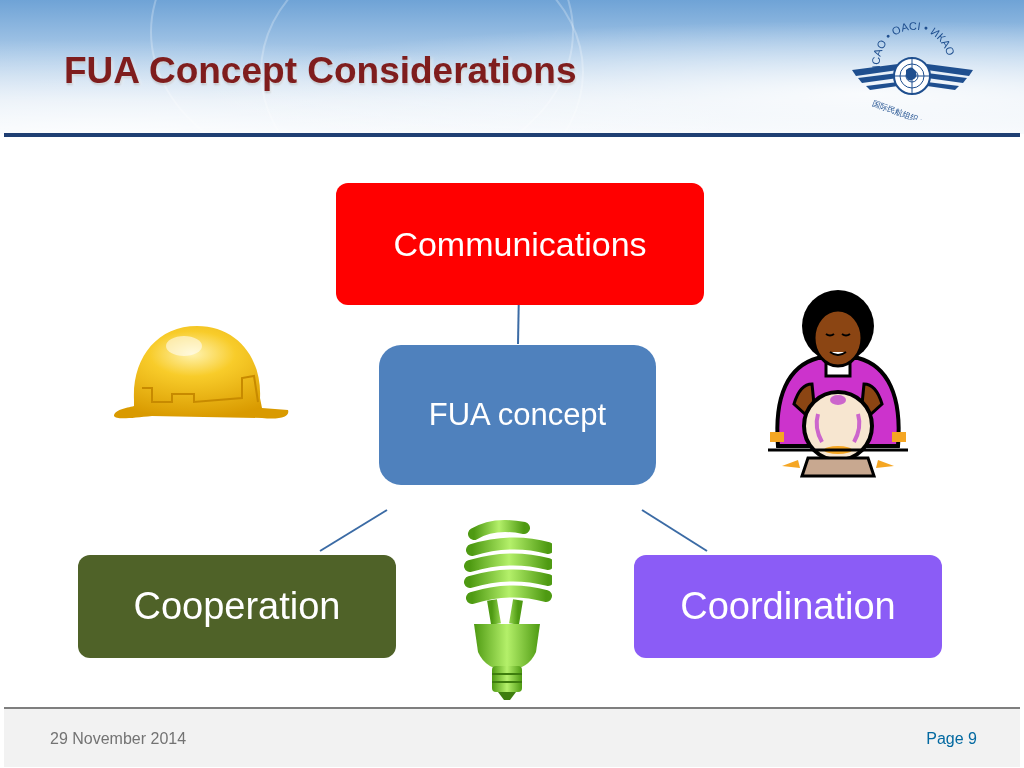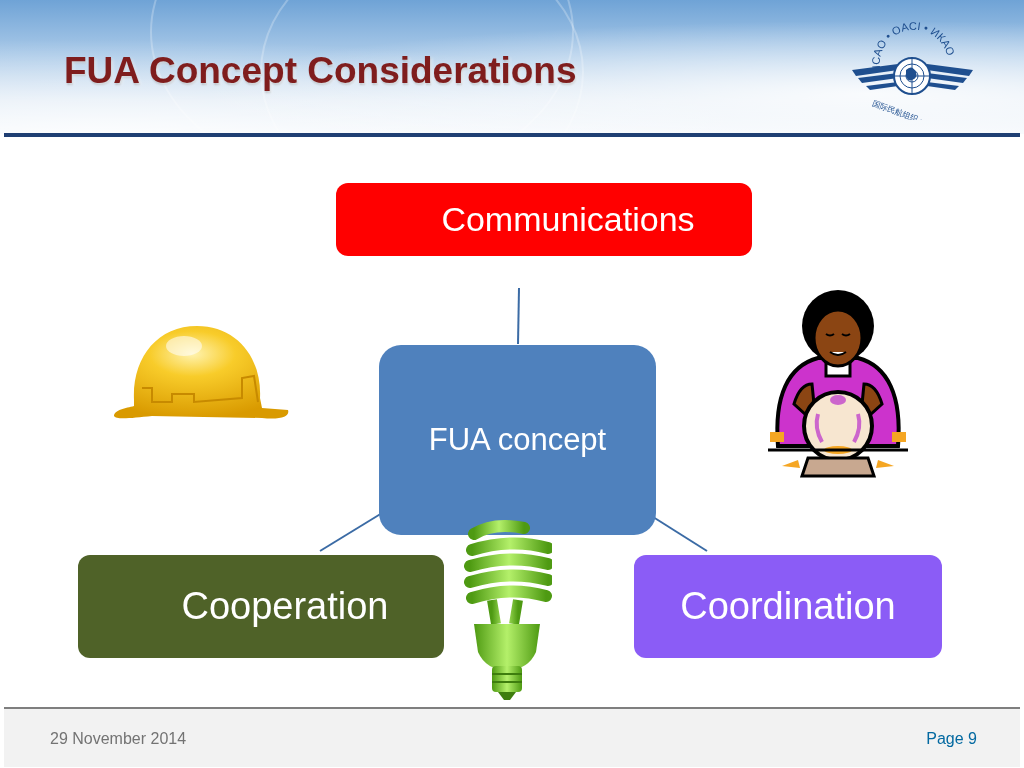--- a/index.html
+++ b/index.html
@@ -10,23 +10,23 @@
     background: radial-gradient(ellipse at 85% 70%, rgba(255,255,255,0.85) 0%, rgba(255,255,255,0) 55%),
                 radial-gradient(ellipse at 10% 100%, rgba(255,255,255,0.7) 0%, rgba(255,255,255,0) 50%); }
   .header .arc { position:absolute; border:2px solid rgba(255,255,255,0.25); border-radius:50%; }
   .title { position:absolute; left:64px; top:50px; font-size:37px; font-weight:bold; color:#7f1d1d;
     text-shadow: 2px 2px 3px rgba(255,255,255,0.6), 1px 2px 2px rgba(0,0,0,0.25); letter-spacing:0px; white-space:nowrap; }
   .rule { position:absolute; left:4px; top:133px; width:1016px; height:4px; background:#1f3f73; }
   .logo { position:absolute; left:850px; top:20px; width:125px; height:100px; }
 
   .box { position:absolute; border-radius:12px; color:#ffffff; display:flex; align-items:center; justify-content:center; text-align:center; }
   .box span { display:block; }
-  .b-comm { left:336px; top:183px; width:368px; height:73px; background:#ff0000; font-size:34px;padding-left:48px; }
-  .b-center { left:379px; top:345px; width:277px; height:190px; background:#4f81bd; font-size:31px; line-height:42px; border-radius:22px; }
-  .b-coop { left:78px; top:555px; width:318px; height:103px; background:#4f6228; font-size:38px;padding-left:48px; }
+  .b-comm { left:336px; top:183px; width:368px; height:122px; background:#ff0000; font-size:34px; }
+  .b-center { left:379px; top:345px; width:277px; height:140px; background:#4f81bd; font-size:31px; line-height:42px; border-radius:22px; }
+  .b-coop { left:78px; top:555px; width:318px; height:103px; background:#4f6228; font-size:38px; }
   .b-coord { left:634px; top:555px; width:308px; height:103px; background:#8b5cf6; font-size:38px; }
 
   .connectors { position:absolute; left:0; top:0; width:1024px; height:768px; pointer-events:none; }
 
   .footer { position:absolute; left:4px; top:707px; width:1016px; height:58px; background:#f2f2f2; border-top:2px solid #7f7f7f; }
   .foot-date { position:absolute; left:50px; top:730px; font-size:16px; color:#737373; }
   .foot-page { position:absolute; right:47px; top:730px; font-size:16px; color:#0369a1; }
 
   .clip { position:absolute; }
 </style>

